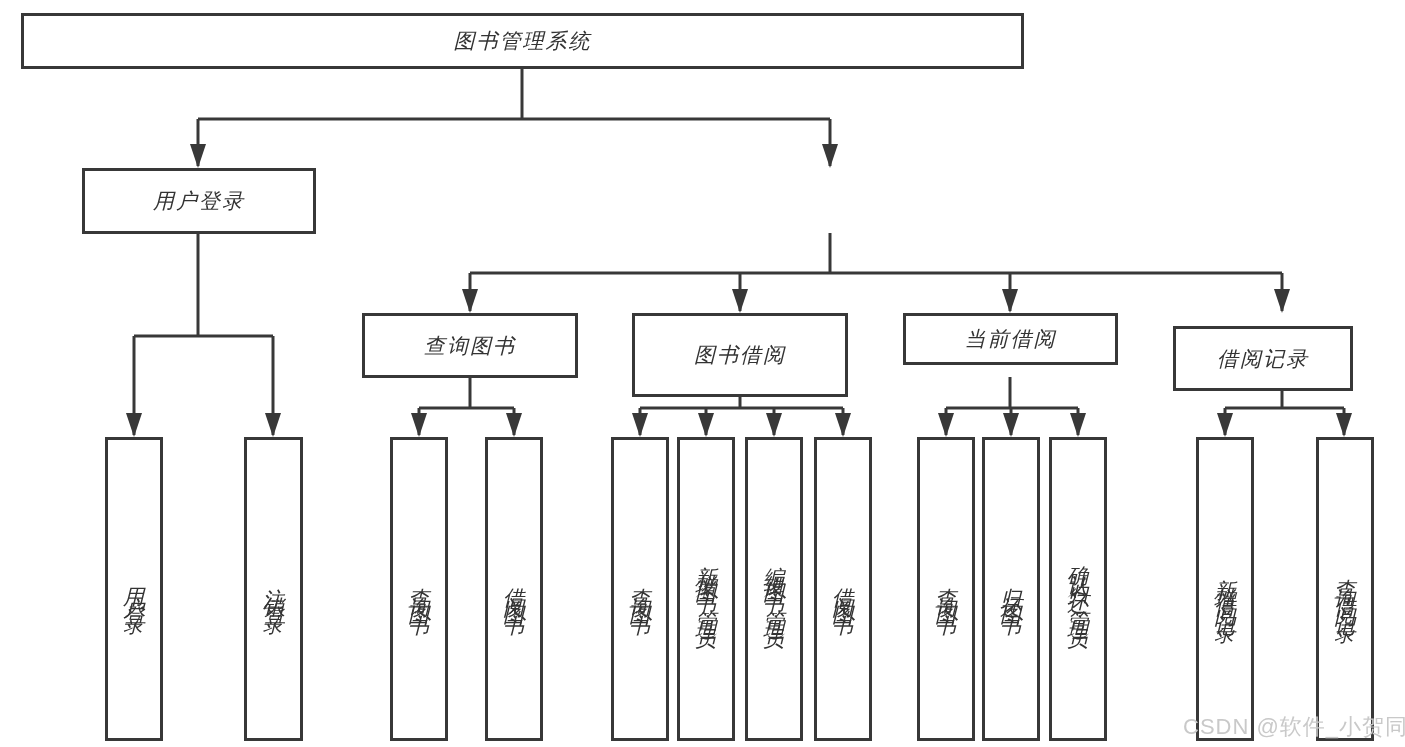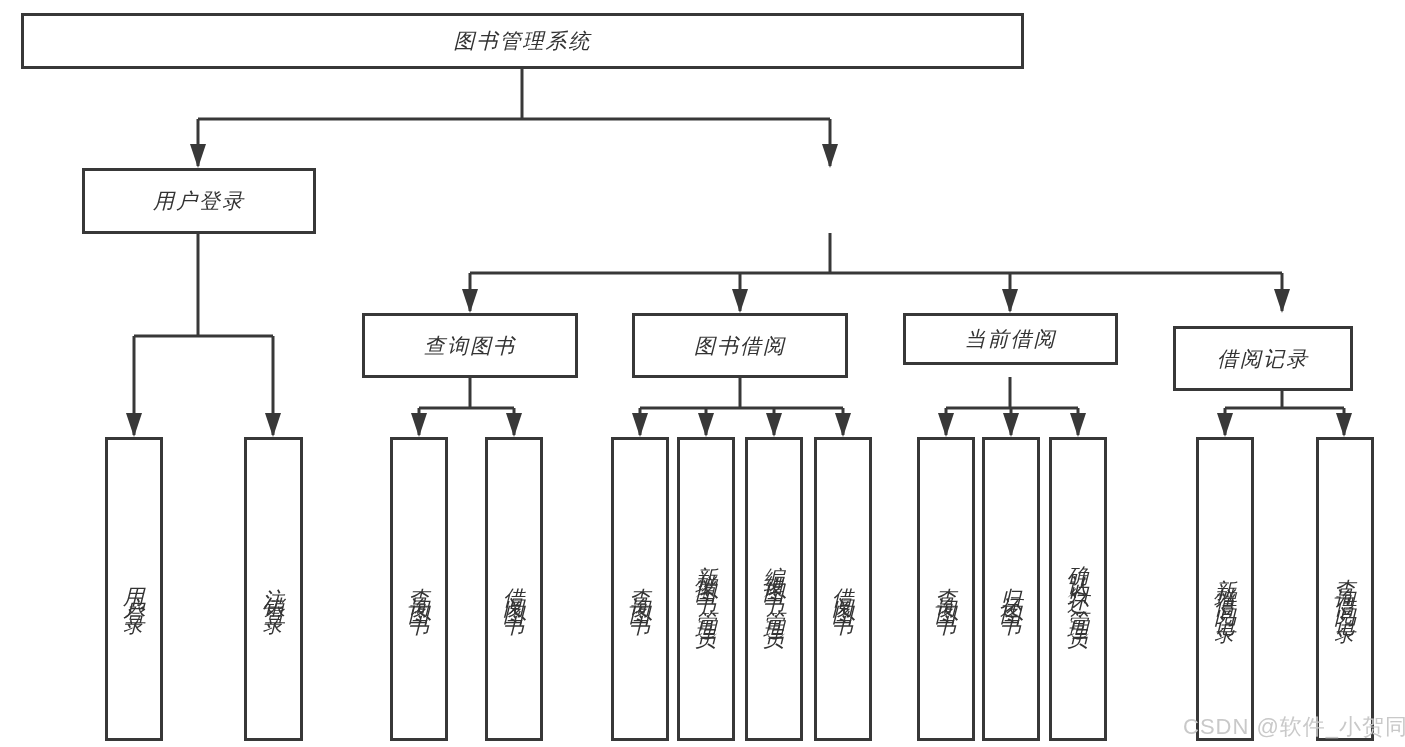--- a/index.html
+++ b/index.html
@@ -133,21 +133,21 @@
     <span class="hlabel">图书管理系统</span>
   </div>
 
   <div class="box" style="left:82px;top:168px;width:234px;height:66px">
     <span class="hlabel">用户登录</span>
   </div>
 
   <div class="box" style="left:362px;top:313px;width:216px;height:65px">
     <span class="hlabel">查询图书</span>
   </div>
-  <div class="box" style="left:632px;top:313px;width:216px;height:65px">
+  <div class="box" style="left:632px;top:313px;width:216px;height:84px">
     <span class="hlabel">图书借阅</span>
   </div>
   <div class="box" style="left:903px;top:313px;width:215px;height:52px">
     <span class="hlabel">当前借阅</span>
   </div>
   <div class="box" style="left:1173px;top:326px;width:180px;height:65px">
     <span class="hlabel">借阅记录</span>
   </div>
 
   <div class="box leaf" style="left:105px;top:437px;width:58px;height:304px">

